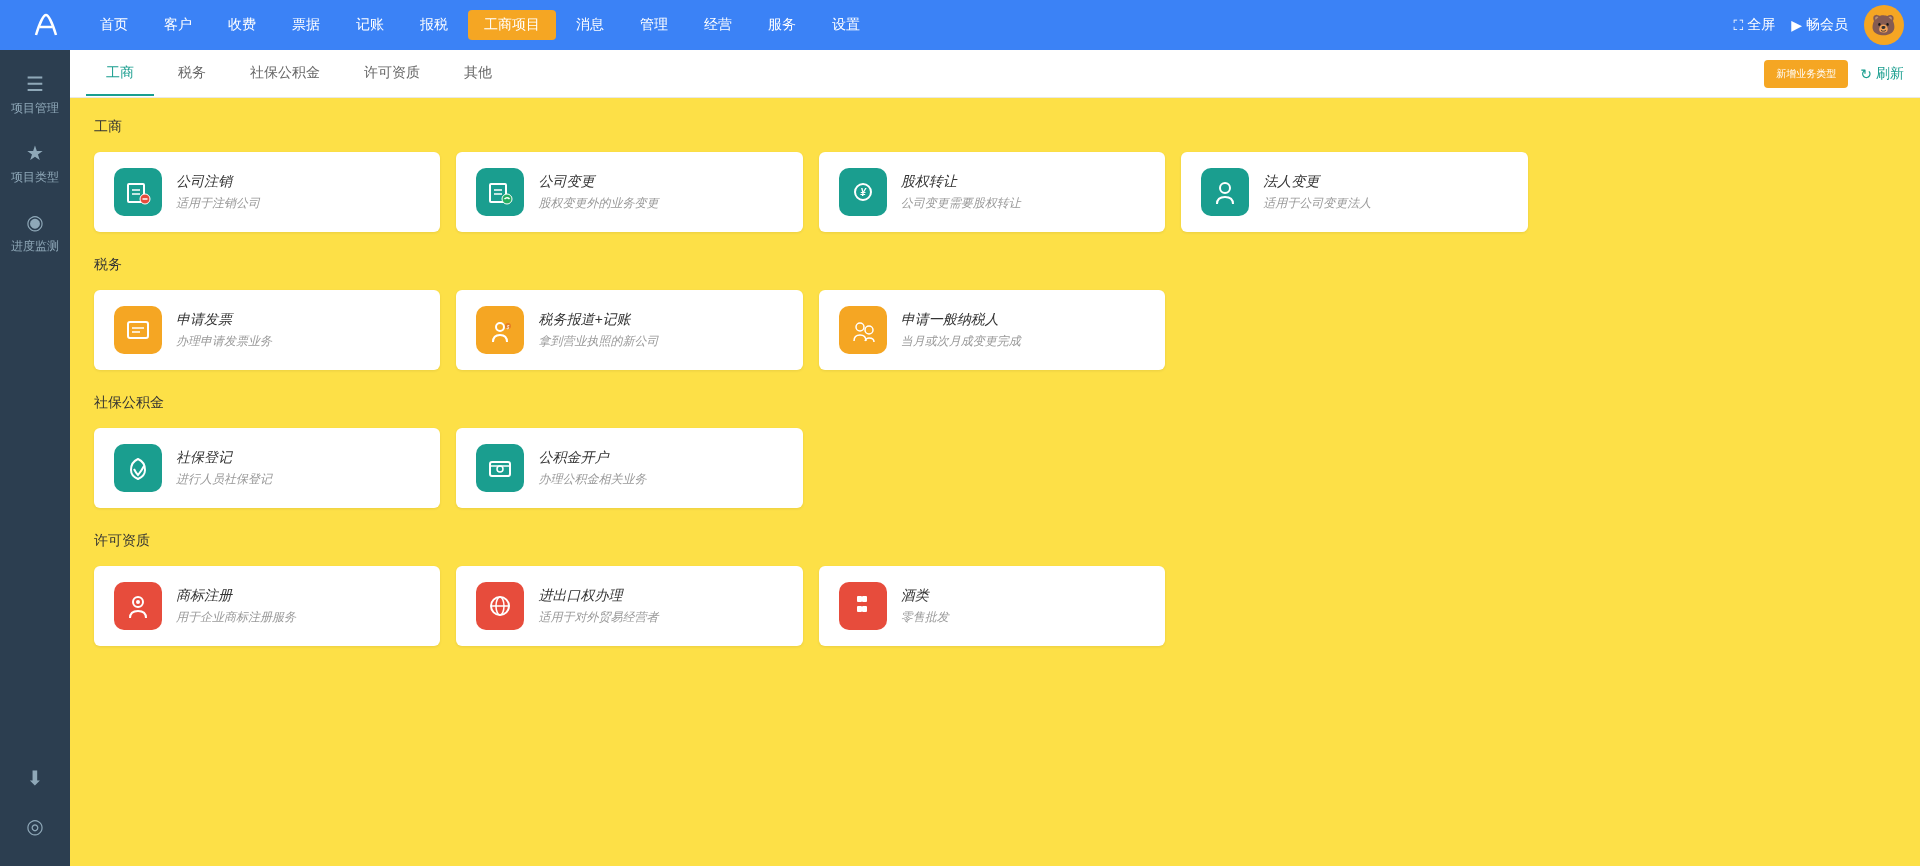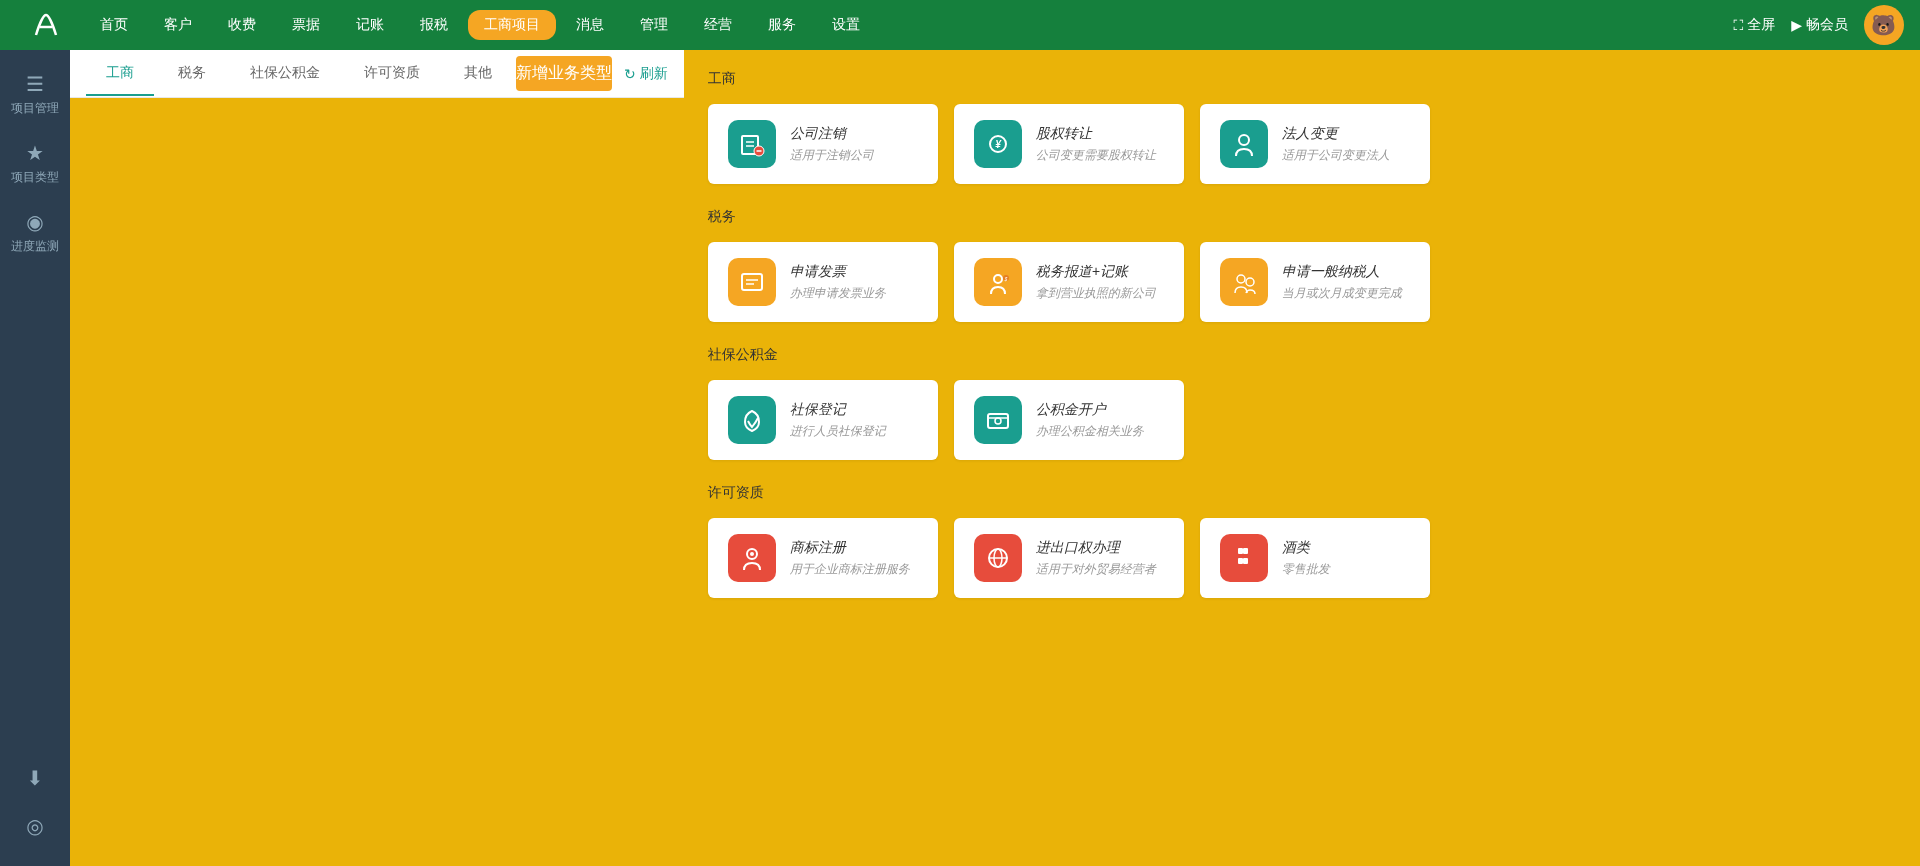--- a/index.html
+++ b/index.html
@@ -1,20 +1,20 @@
 <!DOCTYPE html>
 <html><head>
   <meta charset="utf-8">
   <style>
     * { margin: 0; padding: 0; box-sizing: border-box; }
     body { font-family: 'Microsoft YaHei', Arial, sans-serif; background: #f0f2f5; width: 1920px; height: 866px; overflow: hidden; display: flex; flex-direction: column; }
 
     
     .top-nav {
-      background: #15803d;
+      background: #3b82f6;
       height: 50px;
       display: flex;
       align-items: center;
       padding: 0 16px;
       flex-shrink: 0;
     }
     .logo-area {
       width: 60px;
       display: flex;
       align-items: center;
@@ -35,21 +35,21 @@
     .nav-item {
       color: white;
       padding: 6px 16px;
       font-size: 14px;
       cursor: pointer;
       border-radius: 4px;
       white-space: nowrap;
     }
     .nav-item.active {
       background: #f5a623;
-      border-radius: 12px;
+      border-radius: 4px;
     }
     .nav-right {
       display: flex;
       align-items: center;
       gap: 16px;
       color: white;
       font-size: 14px;
     }
     .nav-right-item {
       display: flex;
@@ -103,22 +103,23 @@
     }
     .sidebar-spacer { flex: 1; }
     .sidebar-bottom {
       padding-bottom: 16px;
     }
 
     
     .content-area {
       flex: 1;
       display: flex;
+      flex-direction: column;
       overflow: hidden;
-      background: #eab308;
+      background: #fde047;
     }
 
     
     .tab-bar {
       background: white;
       border-bottom: 1px solid #e8e8e8;
       display: flex;
       align-items: center;
       padding: 0 16px;
       height: 48px;
@@ -141,23 +142,23 @@
     .tab-spacer { flex: 1; }
     .tab-actions {
       display: flex;
       align-items: center;
       gap: 12px;
     }
     .btn-add-type {
       background: #f5a623;
       color: white;
       border: none;
-      padding: 7px 0;
+      padding: 7px 12px;
       border-radius: 4px;
-      font-size: 16px;
+      font-size: 10px;
       cursor: pointer;
       white-space: nowrap;
     }
     .btn-refresh {
       color: #1a9e8f;
       background: none;
       border: none;
       font-size: 14px;
       cursor: pointer;
       display: flex;
@@ -336,20 +337,35 @@
                 <circle cx="21" cy="21" r="5" fill="#e74c3c" stroke="white" stroke-width="1"></circle>
                 <line x1="18.5" y1="21" x2="23.5" y2="21" stroke="white" stroke-width="1.5"></line>
               </svg>
             </div>
             <div class="card-info">
               <div class="card-title">公司注销</div>
               <div class="card-desc">适用于注销公司</div>
             </div>
           </div>
 
+          <div class="service-card">
+            <div class="card-icon icon-teal">
+              <svg width="28" height="28" viewBox="0 0 28 28" fill="white">
+                <rect x="4" y="6" width="16" height="18" rx="1" fill="none" stroke="white" stroke-width="2"></rect>
+                <line x1="8" y1="12" x2="16" y2="12" stroke="white" stroke-width="1.5"></line>
+                <line x1="8" y1="16" x2="16" y2="16" stroke="white" stroke-width="1.5"></line>
+                <circle cx="21" cy="21" r="5" fill="#27ae60" stroke="white" stroke-width="1"></circle>
+                <path d="M18.5 21 Q21 18.5 23.5 21" stroke="white" stroke-width="1.5" fill="none"></path>
+              </svg>
+            </div>
+            <div class="card-info">
+              <div class="card-title">公司变更</div>
+              <div class="card-desc">股权变更外的业务变更</div>
+            </div>
+          </div>
 
           <div class="service-card">
             <div class="card-icon icon-teal">
               <svg width="28" height="28" viewBox="0 0 28 28" fill="white">
                 <circle cx="14" cy="14" r="8" fill="none" stroke="white" stroke-width="2"></circle>
                 <text x="14" y="18" text-anchor="middle" font-size="10" fill="white" font-weight="bold">¥</text>
               </svg>
             </div>
             <div class="card-info">
               <div class="card-title">股权转让</div>

